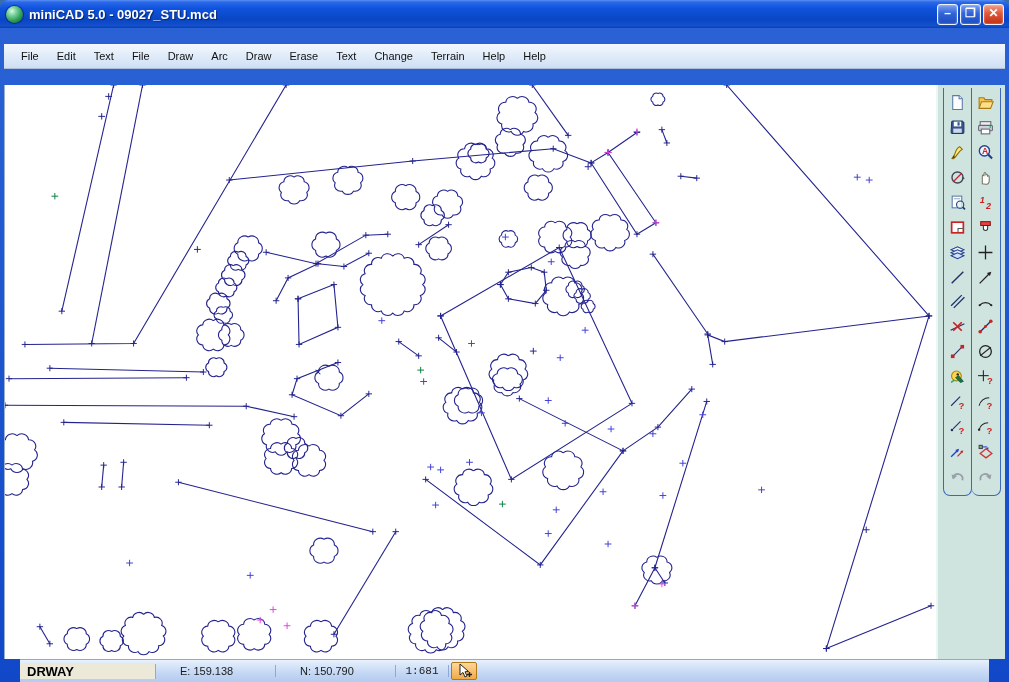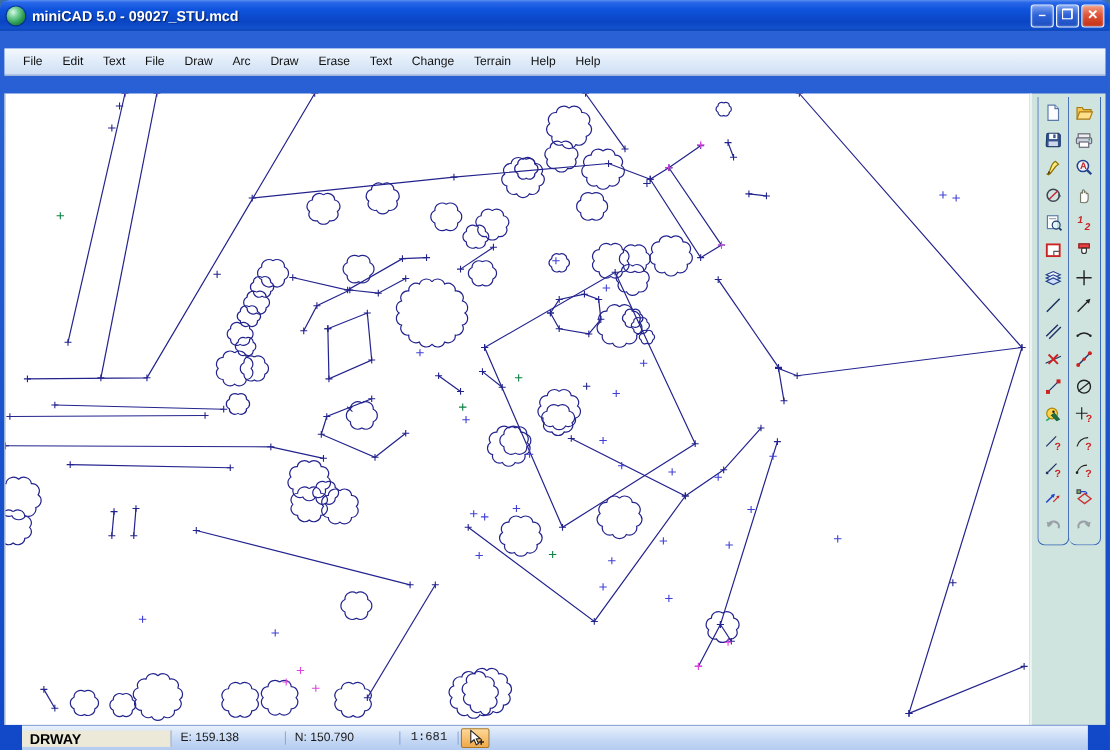--- a/index.html
+++ b/index.html
@@ -35,21 +35,21 @@
   .tool-col{width:29px;border:1px solid #3c68b8;border-top:none;border-radius:0 0 7px 7px;
     display:flex;flex-direction:column;align-items:center;padding:2px 0 6px 0;height:408px;box-sizing:border-box;}
   .tool-col + .tool-col{border-left:none;}
   .tool-btn{width:24px;height:25px;display:flex;align-items:center;justify-content:center;}
   .tool-btn svg{width:17px;height:17px;}
   
   .statusbar{height:22px;flex:0 0 22px;display:flex;align-items:center;margin:0 20px;
     background:linear-gradient(180deg,#e8f1fd,#c6d9f5 55%,#b3cbf0);border-top:1px solid #8fa8d8;font-size:11px;}
   .status-layer{flex:0 0 128px;background:#ece9d8;border-right:1px solid #98a8c8;display:flex;align-items:center;
     padding-left:7px;font-weight:bold;font-size:13px;color:#000;}
-  .status-seg{display:flex;align-items:center;padding-left:8px;color:#1a1a1a;border-right:1px solid #8fa8d8;}
+  .status-seg{display:flex;align-items:center;padding-left:24px;color:#1a1a1a;border-right:1px solid #8fa8d8;}
   .seg-e{flex:0 0 95px;}
   .seg-n{flex:0 0 95px;}
   .seg-scale{flex:0 0 52px;justify-content:center;padding-left:0;font-family:Liberation Mono, monospace;}
   .status-cursorbtn{flex:0 0 24px;margin:1px 2px;border:1px solid #b07818;border-radius:2px;
     background:linear-gradient(180deg,#ffd898,#f0a948);display:flex;align-items:center;justify-content:center;}
   .status-fill{flex:1;}
   .status-grip{flex:0 0 18px;background:linear-gradient(180deg,#f2f7fe,#d8e6f8);}
 </style>
 </head>
 <body>

